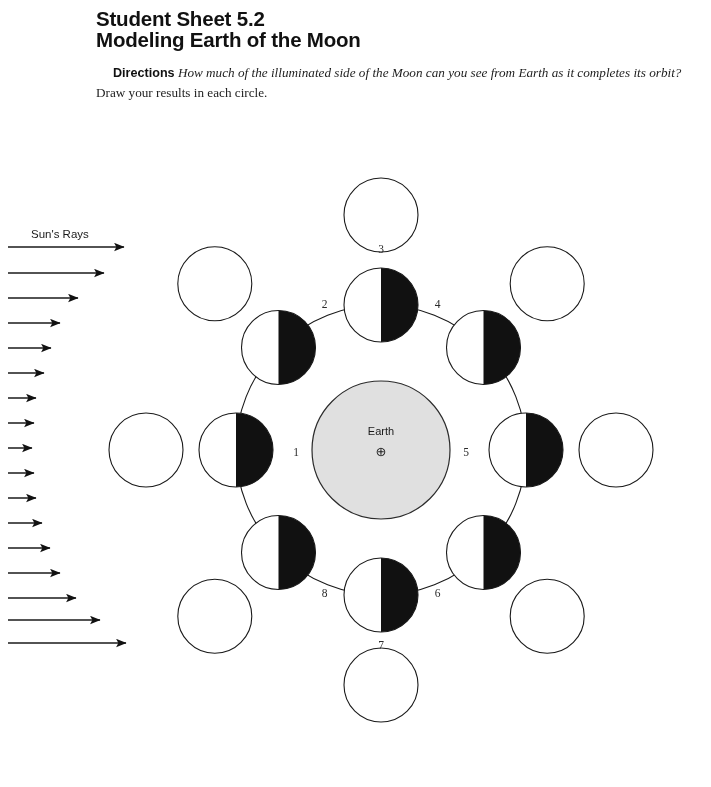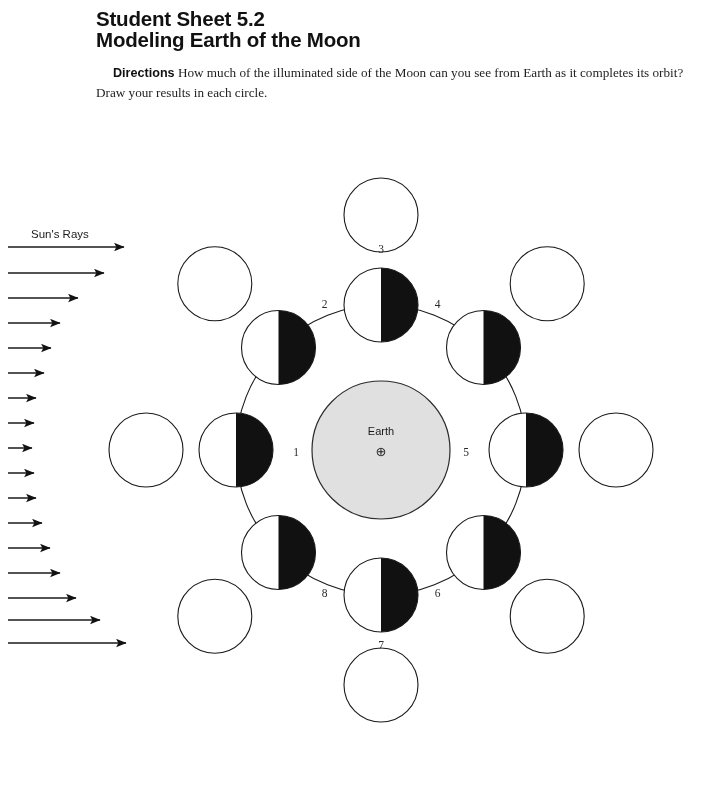--- a/index.html
+++ b/index.html
@@ -49,20 +49,21 @@
     color: #1d1d1d;
   }
   .dir-label {
     font-family: "Liberation Sans", sans-serif;
     font-weight: bold;
     font-size: 12.6px;
     color: #111111;
     padding-left: 17px;
   }
   .dir-question {
+    font-style: italic;
   }
   .dir-rest {
     font-style: normal;
   }
 
   
   #diagram {
     position: absolute;
     left: 0;
     top: 0;

